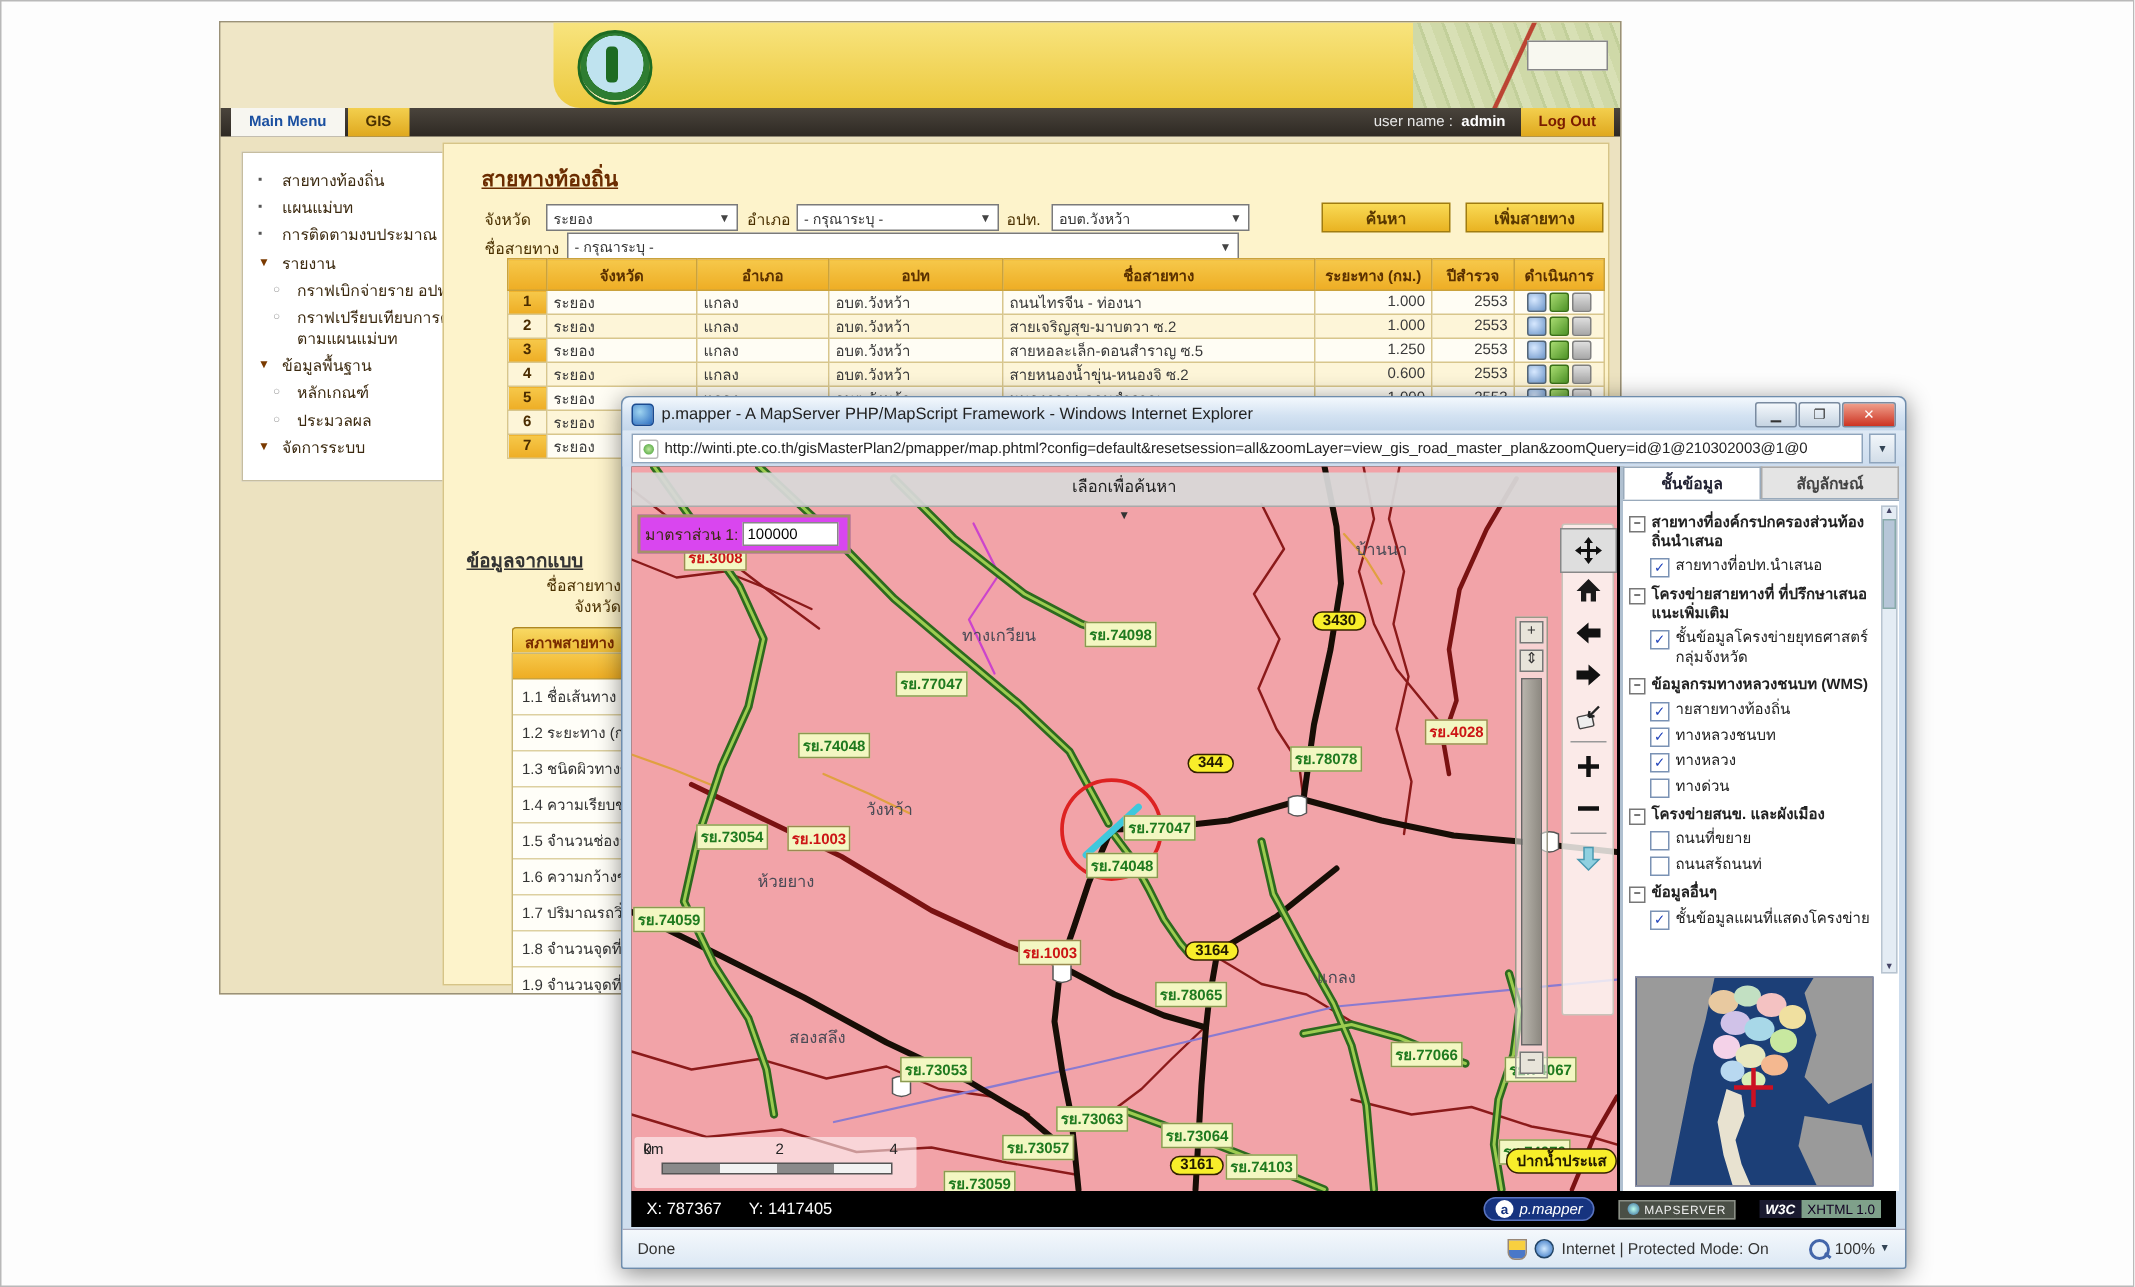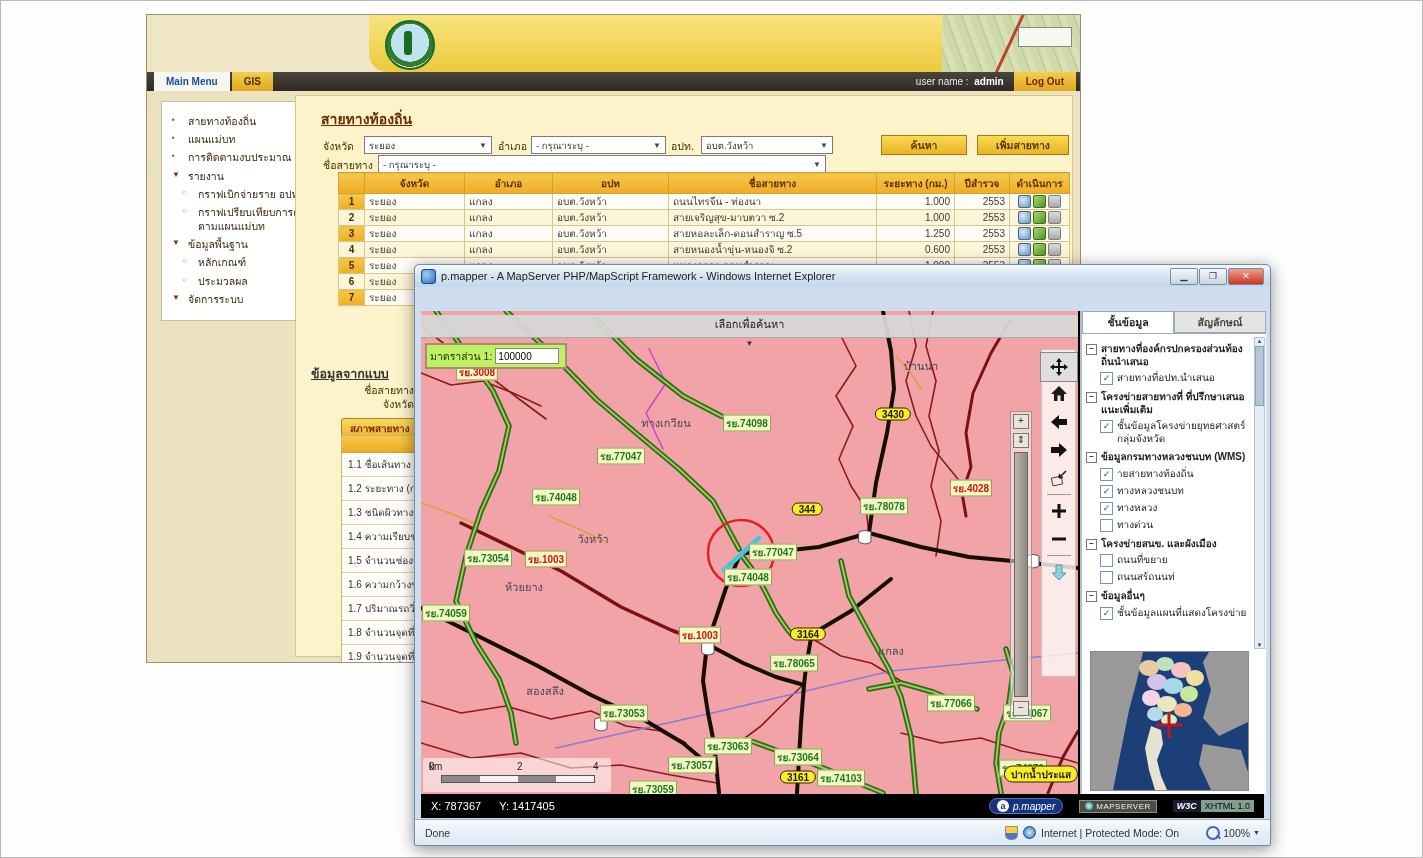--- a/index.html
+++ b/index.html
@@ -112,21 +112,21 @@
   .mlabel{position:absolute;transform:translate(-50%,-50%);white-space:nowrap;}
   .mlabel.lg{background:#f3f7c2;border:1px solid #8a9a50;color:#1f7a1f;font-size:10px;font-weight:bold;padding:0 2px;}
   .mlabel.lr{background:#f3f7c2;border:1px solid #9a8a50;color:#cc1515;font-size:10px;font-weight:bold;padding:0 2px;}
   .mlabel.lo{background:#f8ee2a;border:1.5px solid #332200;color:#221a00;font-size:10px;font-weight:bold;
     padding:0 6px;border-radius:9px;}
   .mlabel.lp{color:#4a4a55;font-size:11px;}
 
   .map-topbar{position:absolute;left:0;top:4px;right:0;height:22px;background:rgba(216,216,216,.94);
     border-bottom:1px solid #aaa;display:flex;align-items:center;padding:0 8px;font-size:11px;color:#222;gap:6px;flex-direction:column;}
   .map-topbar .car{font-size:8px;color:#333;}
-  .scale-box{position:absolute;left:4px;top:32px;width:132px;height:22px;background:#bef264;
+  .scale-box{position:absolute;left:4px;top:32px;width:132px;height:22px;background:#d946ef;
     border:2px solid #a5906a;display:flex;align-items:center;font-size:10.5px;color:#3a2c10;padding:0 3px;gap:3px;}
   .scale-box input{width:58px;height:14px;border:1px solid #888;font-size:10px;padding:0 2px;
     font-family:"Liberation Sans",sans-serif;}
 
   .zoom-slider{position:absolute;right:46px;top:100px;width:20px;height:306px;
     background:rgba(252,250,244,.55);border:1px solid #998;display:flex;flex-direction:column;align-items:center;}
   .zs-btn{width:14px;height:13px;border:1px solid #777;background:#e8e4da;font-size:10px;line-height:11px;
     text-align:center;color:#333;margin:2px 0;}
   .zs-thumb{width:12px;flex:1;margin:2px 0;background:linear-gradient(90deg,#b8b4ac,#8e8a82);border:1px solid #666;}
 
@@ -404,20 +404,27 @@
   <div class="ie-window">
     <div class="ie-title">
       <span class="fav"></span>
       <span>p.mapper - A MapServer PHP/MapScript Framework - Windows Internet Explorer</span>
       <span class="win-btns">
         <span class="wbtn">▁</span>
         <span class="wbtn">❐</span>
         <span class="wbtn close">✕</span>
       </span>
     </div>
+    <div class="ie-address">
+      <div class="addr-box">
+        <span class="addr-icon"></span>
+        <span class="addr-url">http://winti.pte.co.th/gisMasterPlan2/pmapper/map.phtml?config=default&amp;resetsession=all&amp;zoomLayer=view_gis_road_master_plan&amp;zoomQuery=id@1@210302003@1@0</span>
+      </div>
+      <div class="addr-drop">▼</div>
+    </div>
 
     <div class="ie-client">
 
       <div class="map-area">
         <svg id="roads-svg" width="657" height="483" viewBox="0 0 657 483">
           <g fill="none" stroke-linejoin="round" stroke-linecap="round">
 
             <g stroke="#8b1a1a" stroke-width="1.6">
               <polyline points="420,25 435,55 415,85 432,115 418,148 430,175 445,198 448,222"></polyline>
               <polyline points="0,15 35,42 68,65 98,88 125,108"></polyline>

